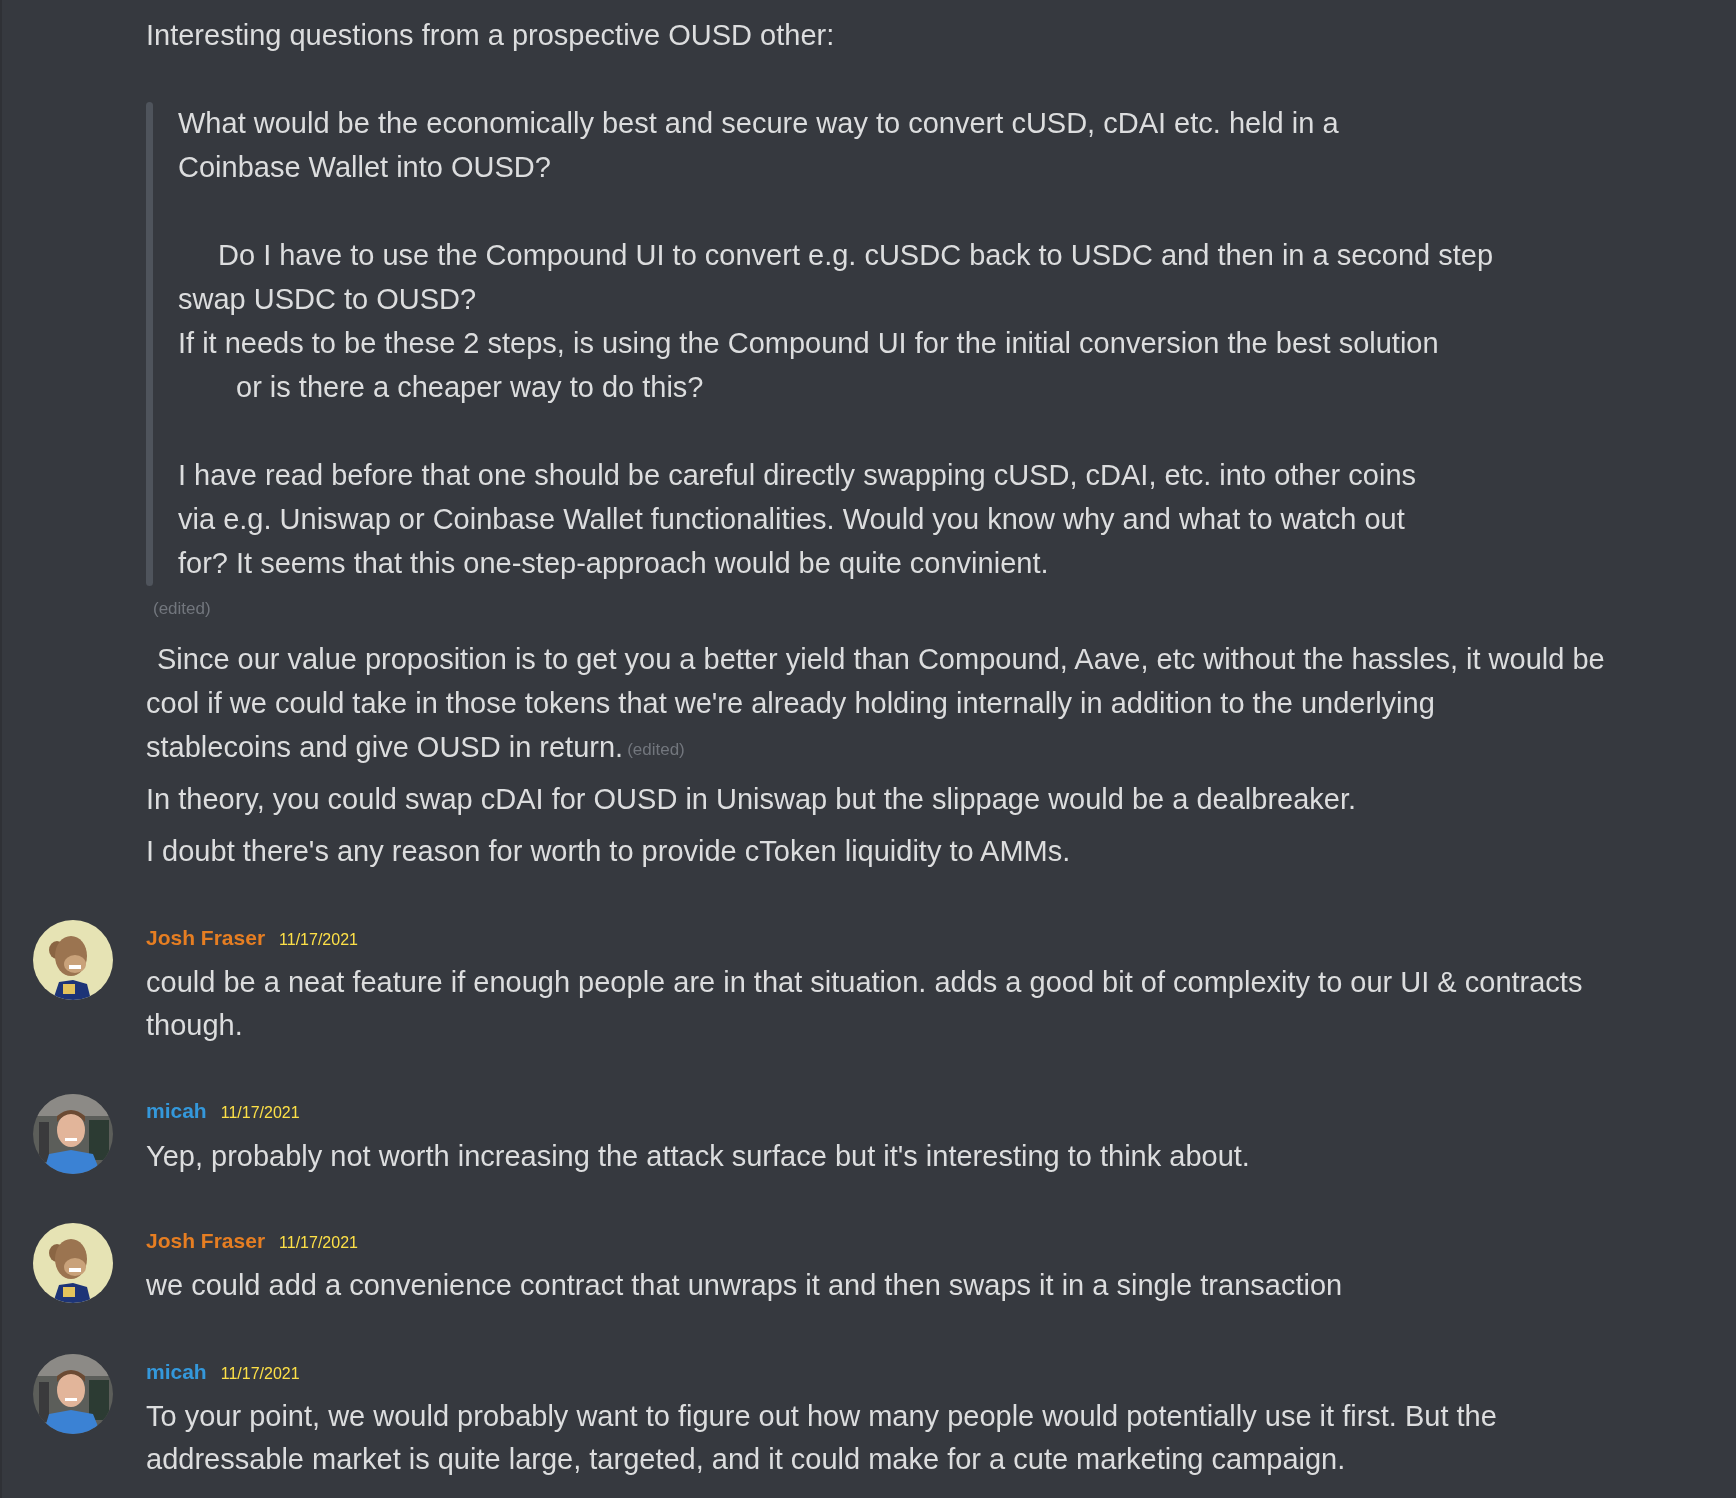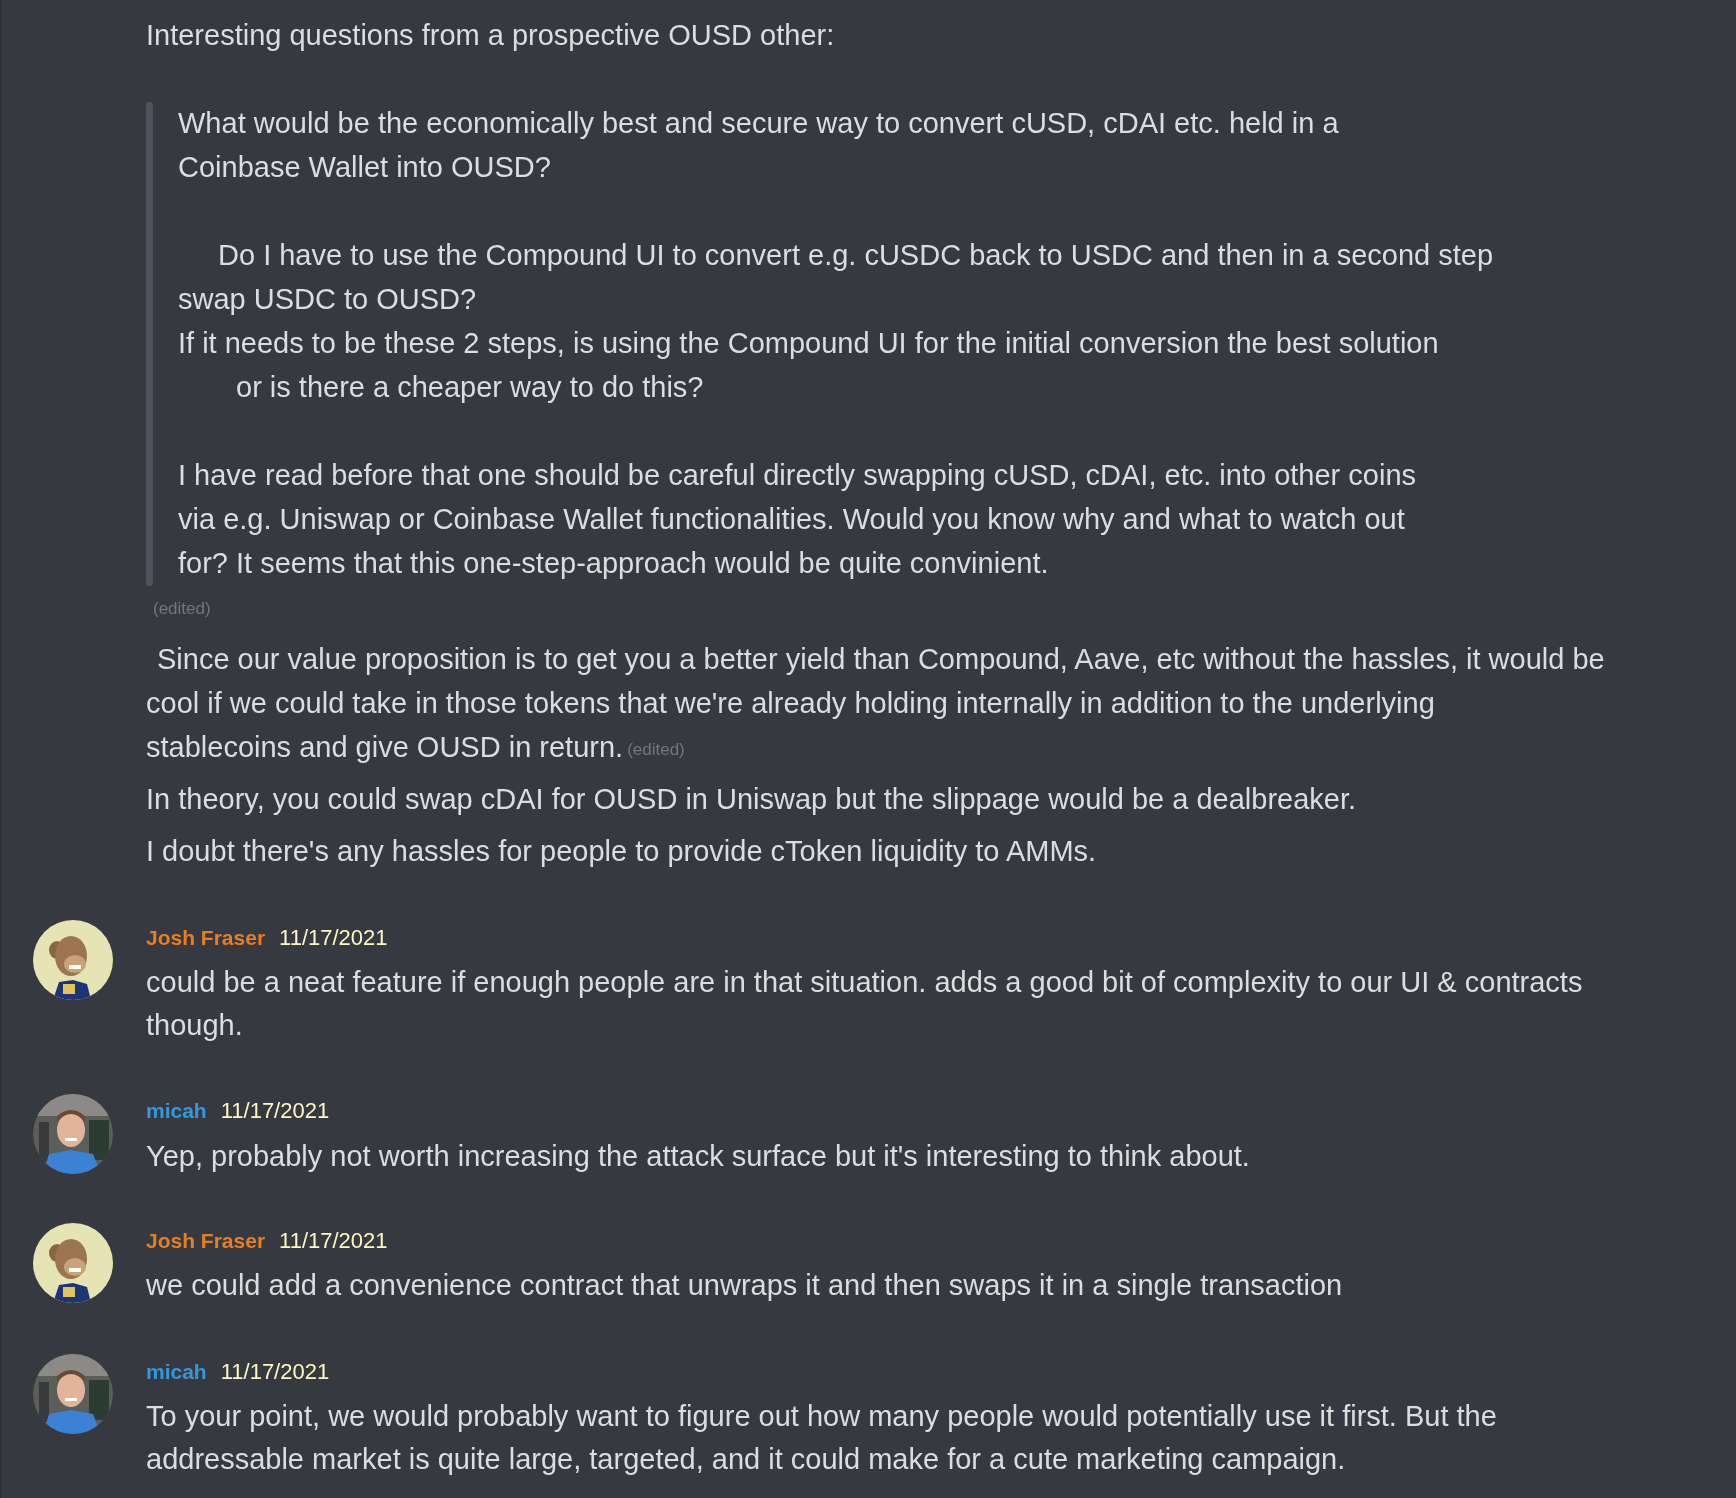--- a/index.html
+++ b/index.html
@@ -10,21 +10,21 @@
       color: #dcddde;
       position: relative;
     }
     .left-strip { position: absolute; left: 0; top: 0; width: 2px; height: 1498px; background: #2f3136; }
     .abs { position: absolute; white-space: nowrap; }
     .msg-line { font-size: 29px; line-height: 44px; color: #dcddde; }
     .quote-bar { position: absolute; left: 146px; top: 102px; width: 7px; height: 484px; border-radius: 4px; background: #4f545c; }
     .edited { font-size: 17px; color: #72767d; }
     .edited-inline { font-size: 17px; color: #72767d; margin-left: 4px; vertical-align: 2px; }
     .author { font-size: 21px; font-weight: 700; }
-    .ts { font-size: 22px; color: #fef9c3; margin-left: 14px; }
+    .ts { font-size: 16px; color: #fde047; margin-left: 14px; }
     .avatar { position: absolute; left: 33px; width: 80px; height: 80px; border-radius: 50%; overflow: hidden; }
     .avatar svg { display: block; }
   </style>
 </head>
 <body>
 
 <div class="left-strip"></div>
 
 <div>
   <div class="abs msg-line" style="left:146px; top:13px;">Interesting questions from a prospective OUSD other:</div>
@@ -43,21 +43,21 @@
   </div>
   <div class="abs edited" style="left:153px; top:599px;">(edited)</div>
 </div>
 
 <div>
   <div class="abs msg-line" style="left:146px; top:637px;margin-left:11px;">Since our value proposition is to get you a better yield than Compound, Aave, etc without the hassles, it would be</div>
   <div class="abs msg-line" style="left:146px; top:681px;">cool if we could take in those tokens that we're already holding internally in addition to the underlying</div>
   <div class="abs msg-line" style="left:146px; top:725px;"><span>stablecoins and give OUSD in return.</span><span class="edited-inline">(edited)</span></div>
 </div>
 <div class="abs msg-line" style="left:146px; top:777px;">In theory, you could swap cDAI for OUSD in Uniswap but the slippage would be a dealbreaker.</div>
-<div class="abs msg-line" style="left:146px; top:829px;">I doubt there's any hassles for people to provide cToken liquidity to AMMs.</div>
+<div class="abs msg-line" style="left:146px; top:829px;">I doubt there's any reason for worth to provide cToken liquidity to AMMs.</div>
 
 <div>
   <div class="avatar" style="top:920px;">
     <svg width="80" height="80" viewBox="0 0 80 80">
       <rect width="80" height="80" fill="#e6e3b4"></rect>
       <ellipse cx="24" cy="30" rx="8" ry="9" fill="#8a6543"></ellipse>
       <ellipse cx="38" cy="36" rx="16" ry="20" fill="#9b7450"></ellipse>
       <ellipse cx="42" cy="44" rx="11" ry="9" fill="#c9a27a"></ellipse>
       <rect x="36" y="45" width="12" height="4" fill="#fff"></rect>
       <path d="M20 80 L26 62 L40 60 L54 64 L58 80 Z" fill="#1d3477"></path>

